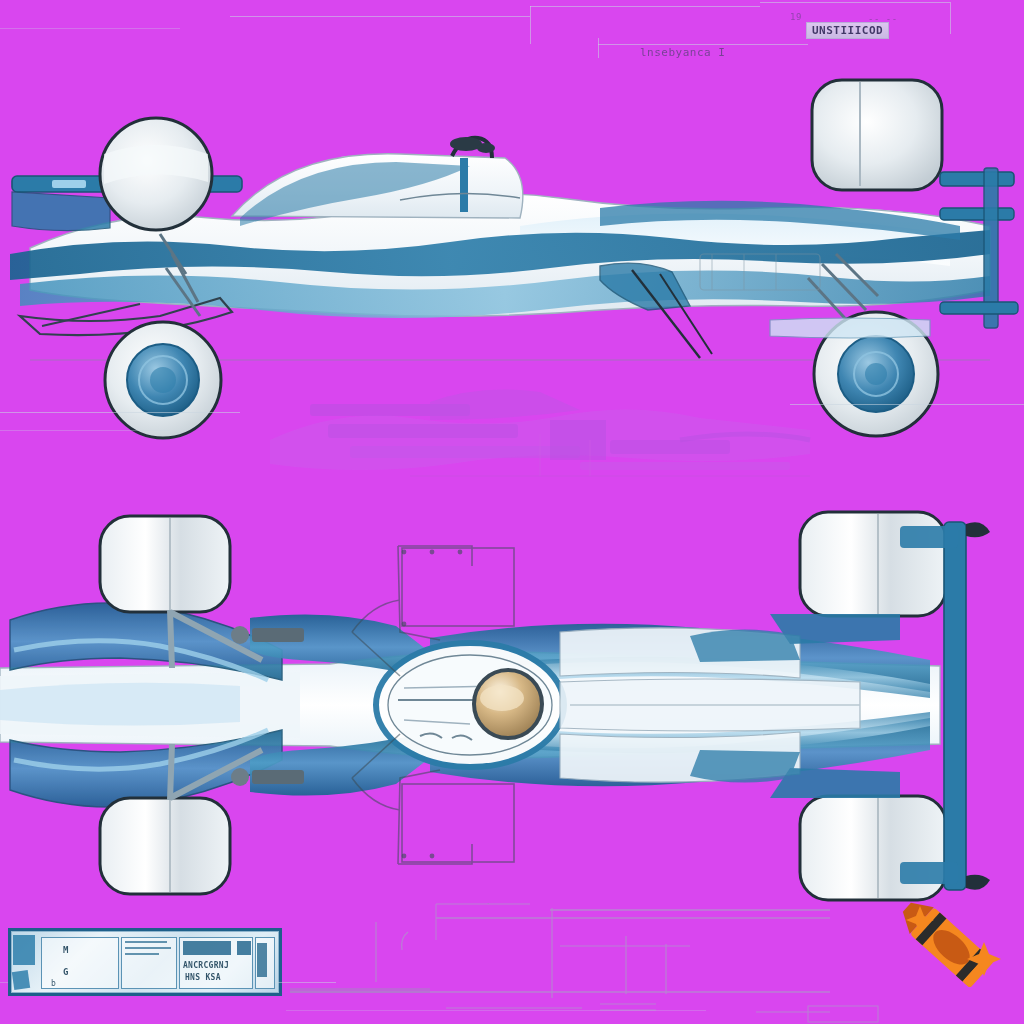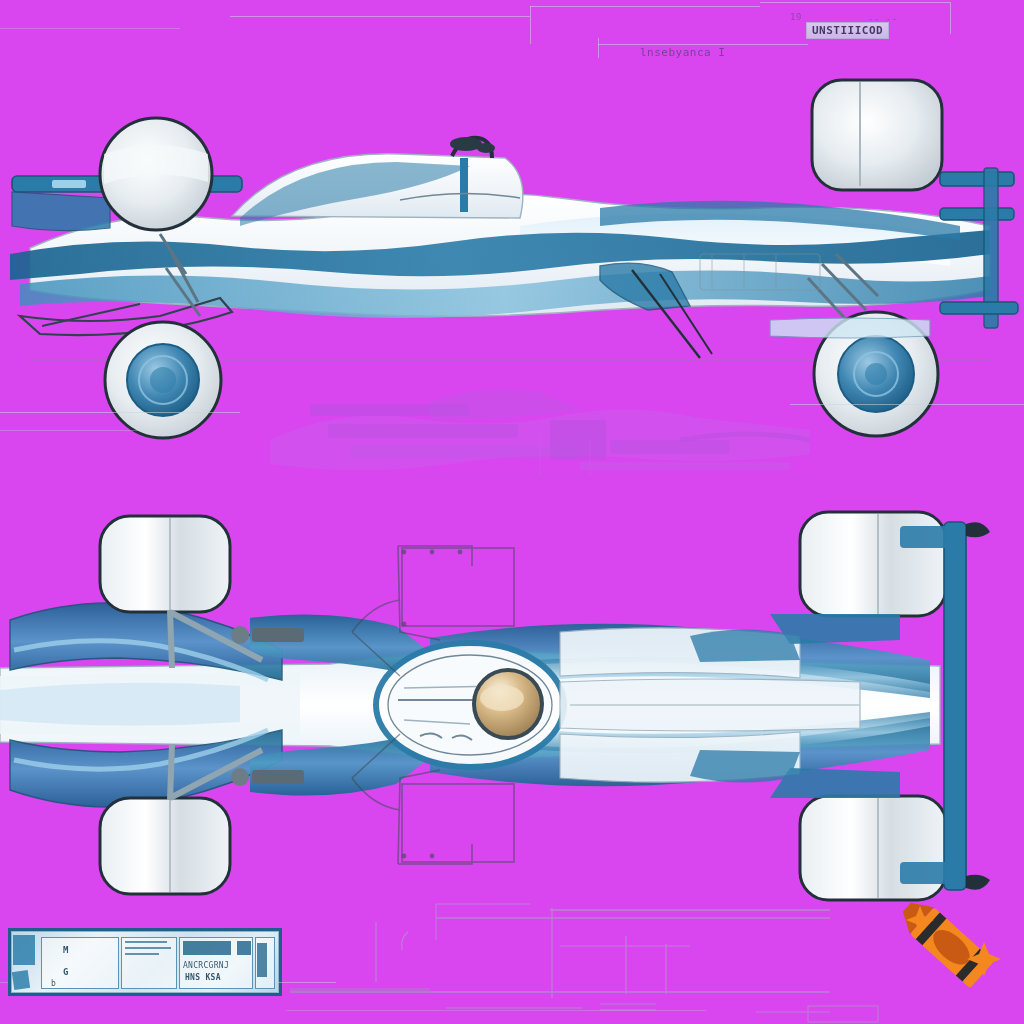--- a/index.html
+++ b/index.html
@@ -461,21 +461,21 @@
     <div class="tb-cell" style="left:30px;top:6px;width:76px;height:50px;"></div>
     <div class="tb-cell" style="left:110px;top:6px;width:54px;height:50px;"></div>
     <div class="tb-cell" style="left:168px;top:6px;width:72px;height:50px;"></div>
     <div class="tb-cell" style="left:244px;top:6px;width:18px;height:50px;"></div>
     <div class="tb-bar" style="left:114px;top:10px;width:42px;"></div>
     <div class="tb-bar" style="left:114px;top:16px;width:46px;"></div>
     <div class="tb-bar" style="left:114px;top:22px;width:34px;"></div>
     <div class="tb-bar" style="left:172px;top:10px;width:48px;height:14px;opacity:.85;"></div>
     <div class="tb-bar" style="left:226px;top:10px;width:14px;height:14px;opacity:.85;"></div>
     <div class="tb-bar" style="left:246px;top:12px;width:10px;height:34px;opacity:.8;"></div>
-    <div class="tb-text" style="left:172px;top:30px;">ANCRCGRNJ</div>
+    <div class="tb-text" style="left:172px;top:30px;font-weight:bold;">ANCRCGRNJ</div>
     <div class="tb-text" style="left:174px;top:42px;font-weight:bold;">HNS  KSA</div>
     <div class="tb-text" style="left:52px;top:14px;font-size:9px;font-weight:bold;">M</div>
     <div class="tb-text" style="left:52px;top:36px;font-size:9px;font-weight:bold;">G</div>
     <div class="tb-text" style="left:40px;top:48px;font-size:8px;">b</div>
   </div>
   <div class="faint-line h" style="left:276px;top:982px;width:60px;opacity:.5;"></div>
 
   <div id="watermark">
     <svg width="120" height="120" viewBox="0 0 120 120">
 

